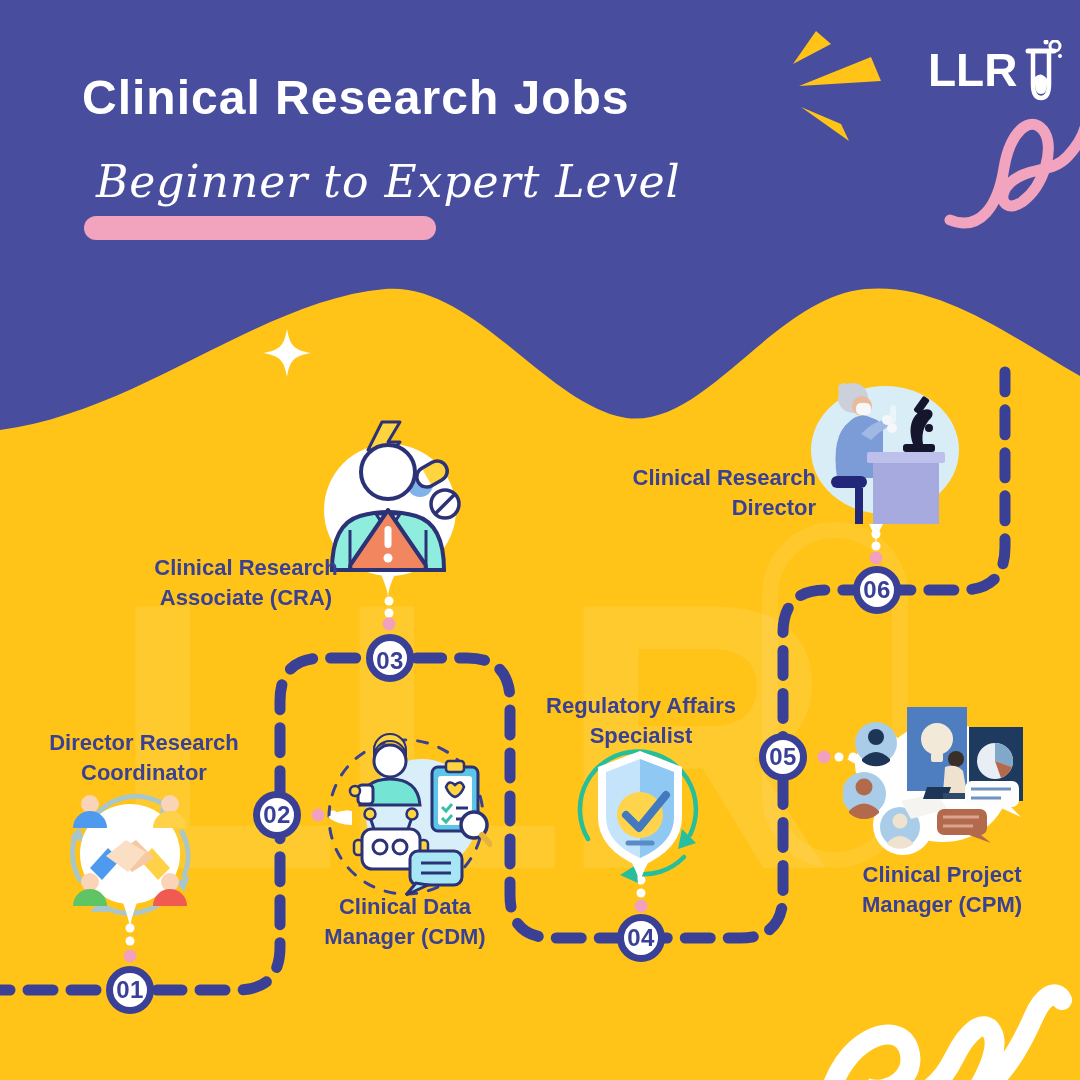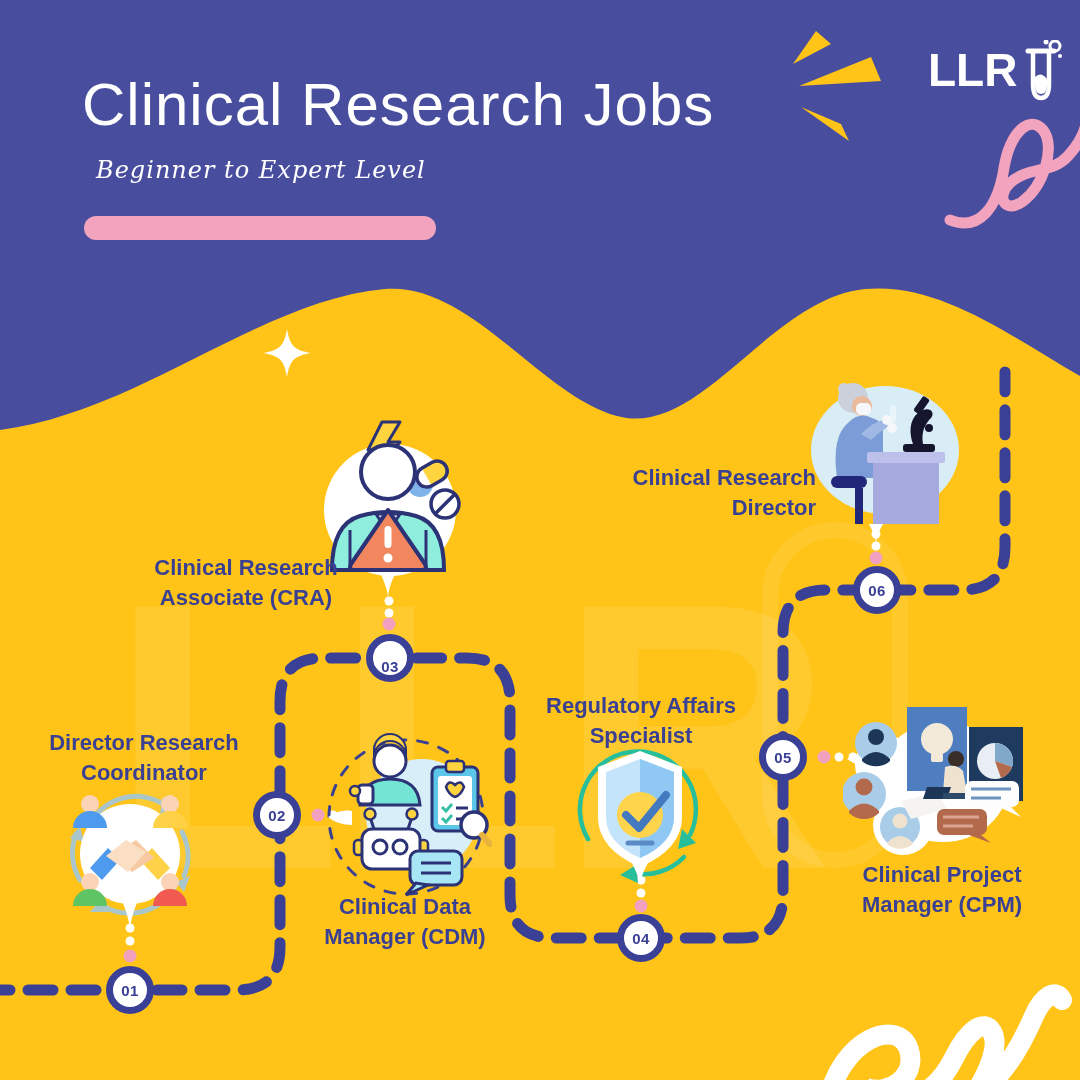--- a/index.html
+++ b/index.html
@@ -14,26 +14,26 @@
   *{margin:0;padding:0;box-sizing:border-box;}
   body{background:#222;font-family:"Liberation Sans",sans-serif;}
   .poster{
     position:relative;width:1080px;height:1080px;overflow:hidden;
     background:var(--background_blue);
   }
   .scene{position:absolute;left:0;top:0;z-index:1;}
   
   .title{
     position:absolute;left:82px;top:70px;z-index:5;
-    font-size:60px;font-weight:400;letter-spacing:1px;color:var(--white);
+    font-size:48px;font-weight:700;letter-spacing:1px;color:var(--white);
   }
   .subtitle{
     position:absolute;left:96px;top:156px;z-index:5;
     font-family:"DejaVu Serif",serif;font-style:italic;
-    font-size:24px;color:var(--white);letter-spacing:1px;
+    font-size:44px;color:var(--white);letter-spacing:1px;
   }
   .title-underline{
     position:absolute;left:84px;top:216px;width:352px;height:24px;border-radius:12px;
     background:var(--accent_pink);z-index:5;
   }
   .brand{
     position:absolute;left:928px;top:40px;z-index:5;display:flex;align-items:flex-start;gap:2px;
   }
   .brand-text{
     font-size:46px;font-weight:800;color:var(--white);letter-spacing:0px;line-height:60px;
@@ -45,21 +45,21 @@
   }
   .m-label.narrow{width:180px;}
   .m-label.right{text-align:right;}
   
   .badge{
     position:absolute;z-index:4;width:48px;height:48px;border-radius:50%;
     background:var(--white);border:7px solid var(--path_navy);
     display:flex;align-items:center;justify-content:center;
   }
   .badge span{
-    font-size:15px;font-weight:800;color:var(--path_navy);letter-spacing:0.5px;
+    font-size:24px;font-weight:800;color:var(--path_navy);letter-spacing:0.5px;
   }
   .icon{position:absolute;z-index:2;}
 </style>
 </head>
 <body>
 
 <div class="poster">
 
   <svg class="scene" width="1080" height="1080" viewBox="0 0 1080 1080">
 

